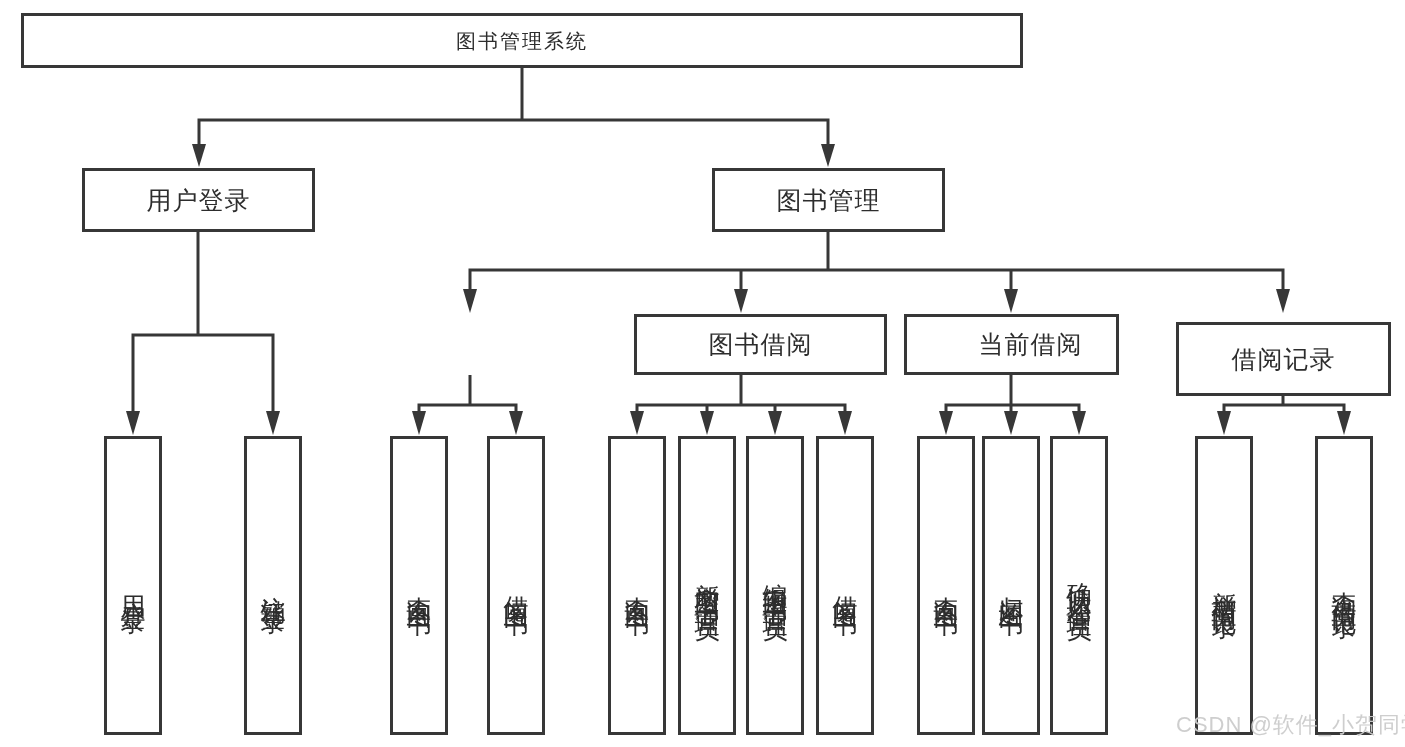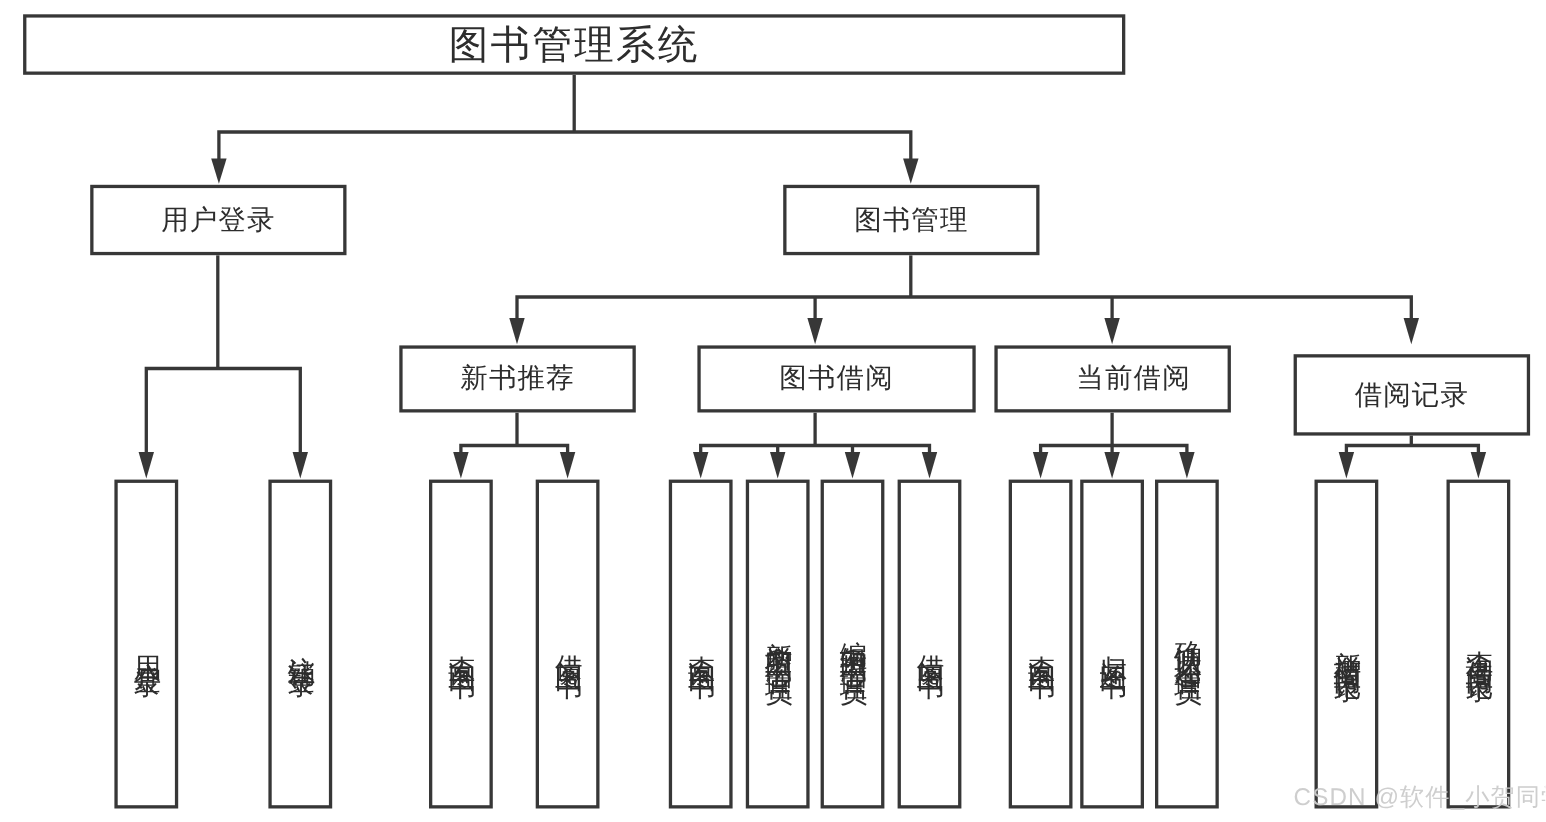--- a/index.html
+++ b/index.html
@@ -18,21 +18,21 @@
     background: #ffffff;
     border: 3px solid #373737;
     color: #2d2d2d;
     display: flex;
     align-items: center;
     justify-content: center;
     text-align: center;
     line-height: 1;
   }
   .node.h { font-size: 25px; letter-spacing: 1px; }
-  .node.root { font-size: 36px; letter-spacing: 2px; }
+  .node.root { font-size: 20px; letter-spacing: 2px; }
   .node.v {
     writing-mode: vertical-rl;
     text-orientation: mixed;
     font-size: 25px;
     letter-spacing: 5px;
     padding: 6px 0;
   }
   .watermark {
     position: absolute;
     left: 1176px;
@@ -99,21 +99,20 @@
       <polygon points="1217,411 1231,411 1224,435"></polygon>
       <polygon points="1337,411 1351,411 1344,435"></polygon>
     </g>
   </svg>
 
   <div class="node h root" style="left:21px; top:13px; width:1002px; height:55px;">图书管理系统</div>
 
   <div class="node h" style="left:82px; top:168px; width:233px; height:64px;">用户登录</div>
   <div class="node h" style="left:712px; top:168px; width:233px; height:64px;">图书管理</div>
 
-  <div class="node h" style="left:363px; top:314px; width:215px; height:61px;">新书推荐</div>
   <div class="node h" style="left:634px; top:314px; width:253px; height:61px;">图书借阅</div>
   <div class="node h" style="left:904px; top:314px; width:215px; height:61px;padding-left:38px;">当前借阅</div>
   <div class="node h" style="left:1176px; top:322px; width:215px; height:74px;">借阅记录</div>
 
   <div class="node v" style="left:104px; top:436px; width:58px; height:299px;">用户登录</div>
   <div class="node v" style="left:244px; top:436px; width:58px; height:299px;">注销登录</div>
 
   <div class="node v" style="left:390px; top:436px; width:58px; height:299px;">查询图书</div>
   <div class="node v" style="left:487px; top:436px; width:58px; height:299px;">借阅图书</div>
 

